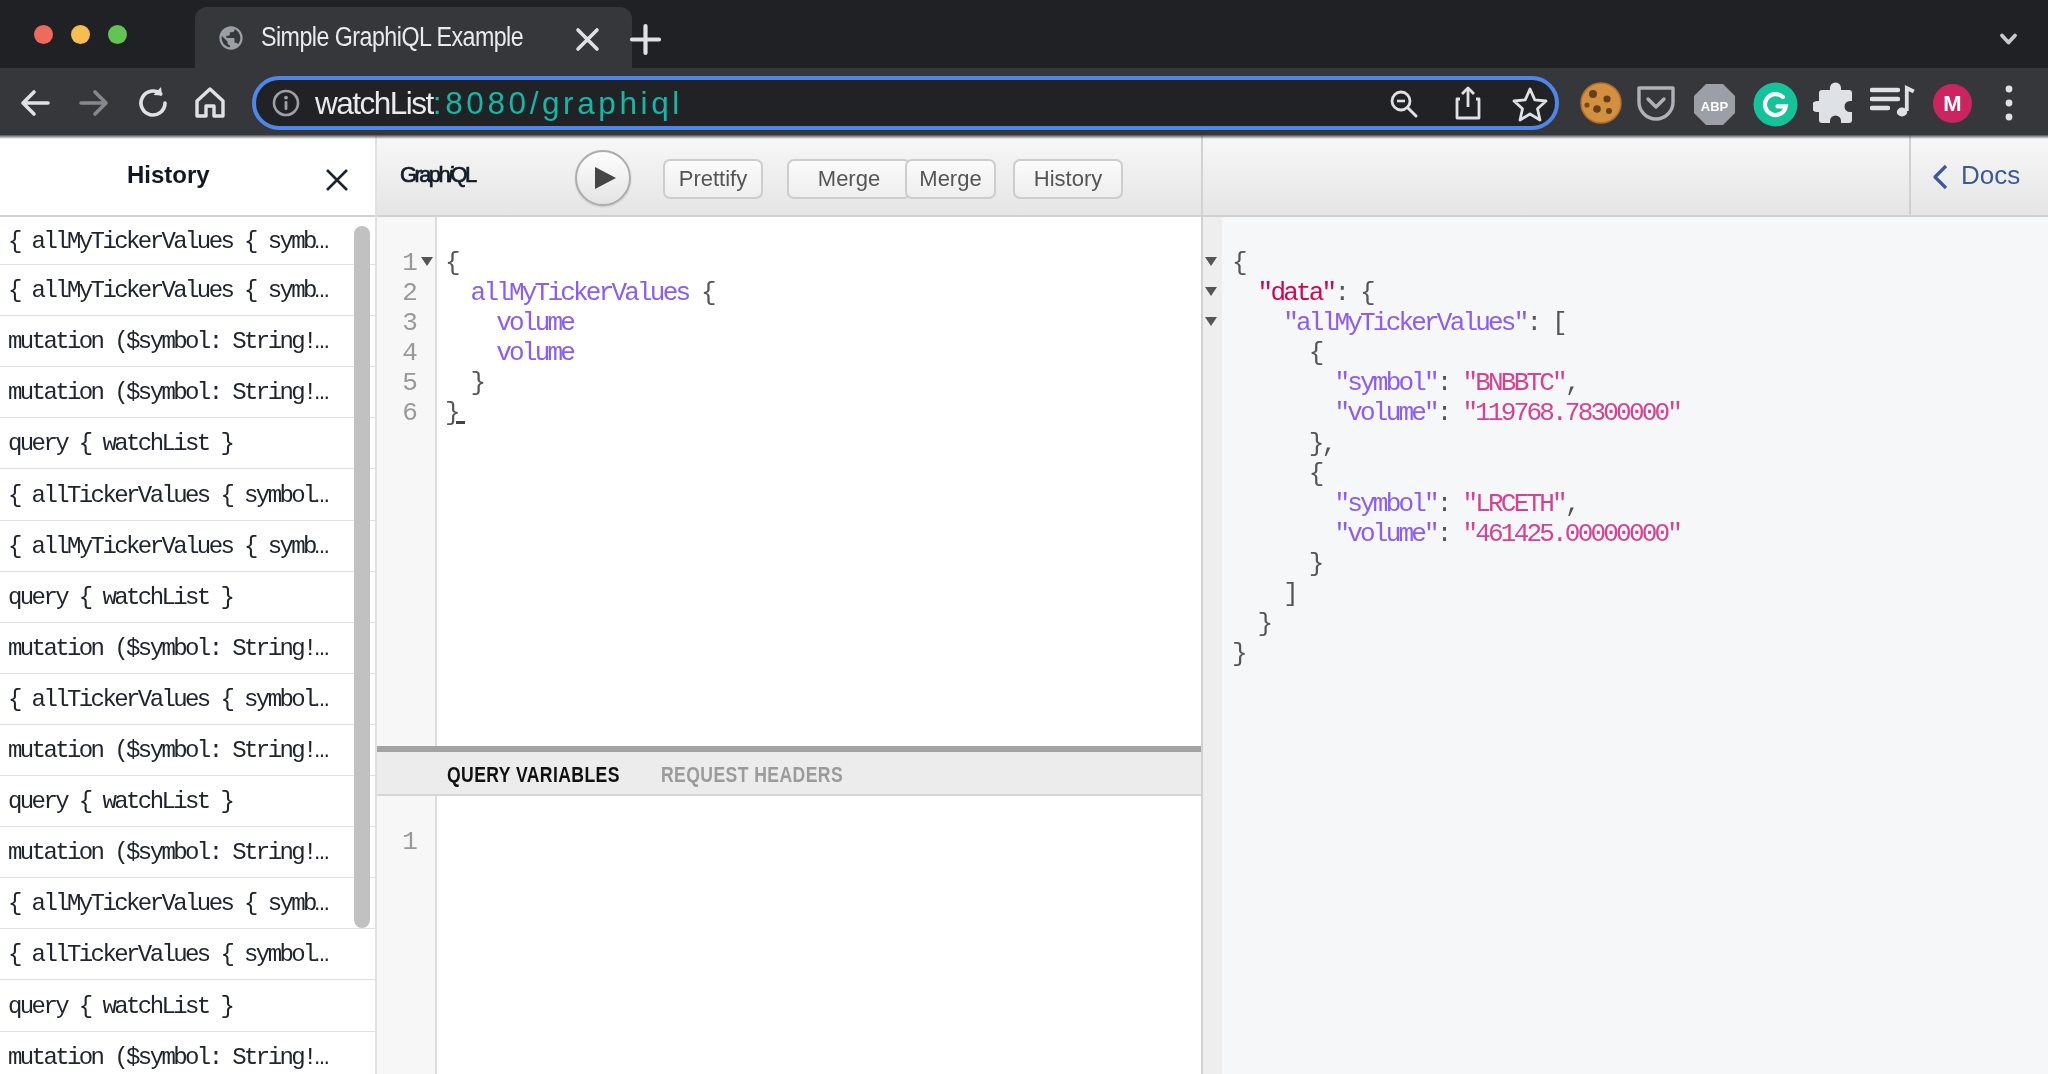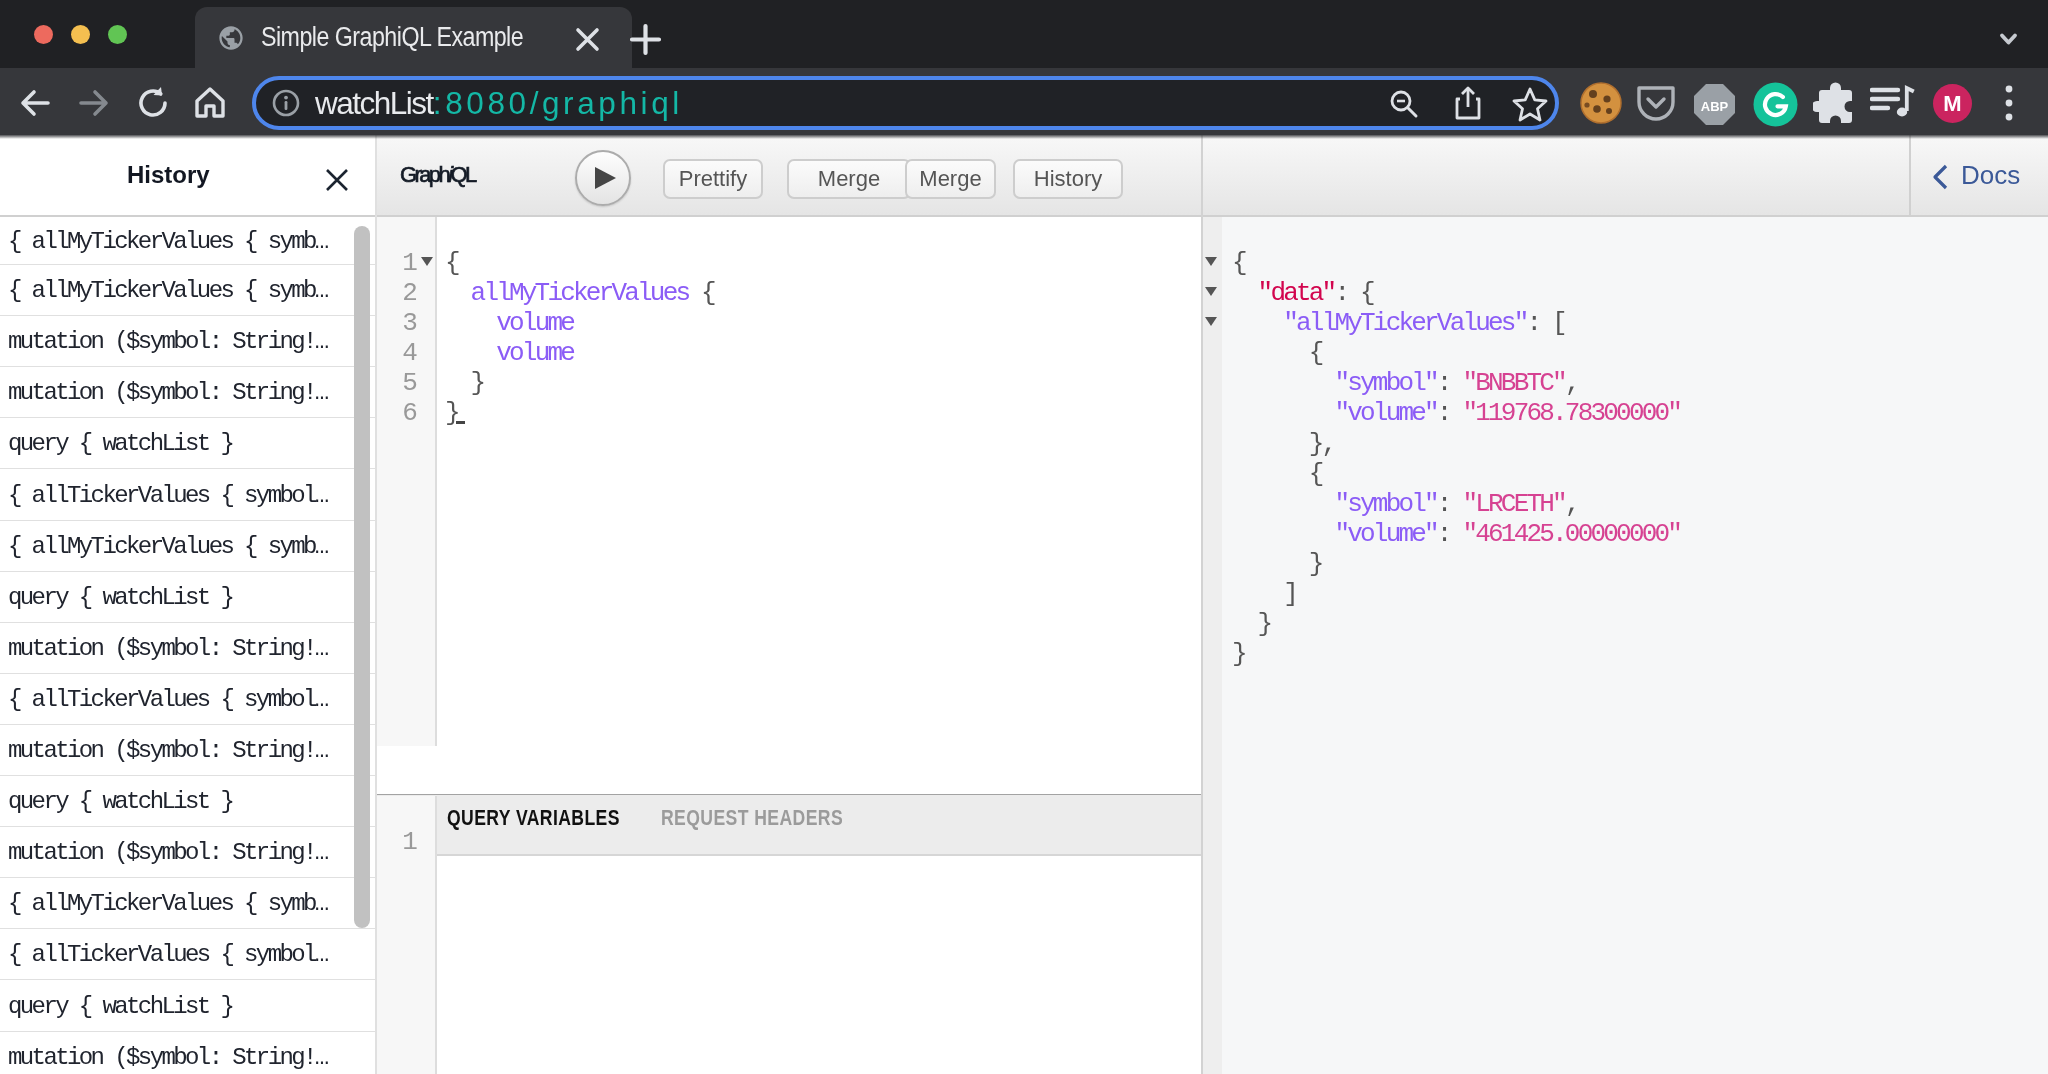--- a/index.html
+++ b/index.html
@@ -156,21 +156,21 @@
 5
 6</pre>
   <div class="fold" style="left:421px; top:122px;"></div>
   <pre class="code abs" style="left:445px; top:113px; color:#555;">{
   <span class="blue">allMyTickerValues</span> {
     <span class="blue">volume</span>
     <span class="blue">volume</span>
   }
 }</pre>
   <div class="abs" style="left:456px; top:286px; width:9px; height:3px; background:#444;"></div>
-  <div id="vartitle" class="abs" style="left:377px; top:611px; width:826px; height:62px; background:#ECECEC; border-top:1px solid #a3a3a3; border-bottom:2px solid #D6D6D6;margin-top:48px;">
+  <div id="vartitle" class="abs" style="left:377px; top:611px; width:826px; height:50px; background:#ECECEC; border-top:6px solid #a3a3a3; border-bottom:2px solid #D6D6D6;">
     <div class="abs" style="left:70px; top:0; height:46px; line-height:46px; font-size:22px; font-weight:bold; letter-spacing:0.5px; color:#111; transform:scaleX(0.8); transform-origin:0 50%;">QUERY VARIABLES</div>
     <div class="abs" style="left:284px; top:0; height:46px; line-height:46px; font-size:22px; font-weight:bold; letter-spacing:0.5px; color:#9B9B9B; transform:scaleX(0.8); transform-origin:0 50%;">REQUEST HEADERS</div>
   </div>
   <div id="vgutter" class="abs" style="left:377px; top:661px; width:60px; height:278px; background:#F7F7F7; border-right:2px solid #DDDDDD;"></div>
   <pre class="code abs" style="left:389px; top:692px; width:26px; text-align:right; color:#999;">1</pre>
   <div class="abs" style="left:1201px; top:0; width:2px; height:939px; background:#D2D2D2;"></div>
   <div id="result" class="abs" style="left:1203px; top:82px; width:845px; height:857px; background:#F6F7F8;">
     <div class="abs" style="left:0; top:0; width:19px; height:857px; background:#EEEEEE;"></div>
   </div>
   <div class="fold" style="left:1205px; top:122px;"></div>

